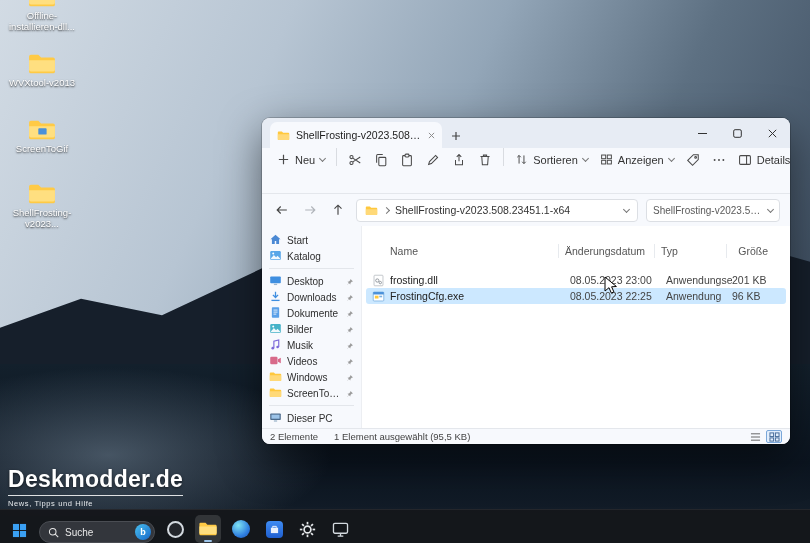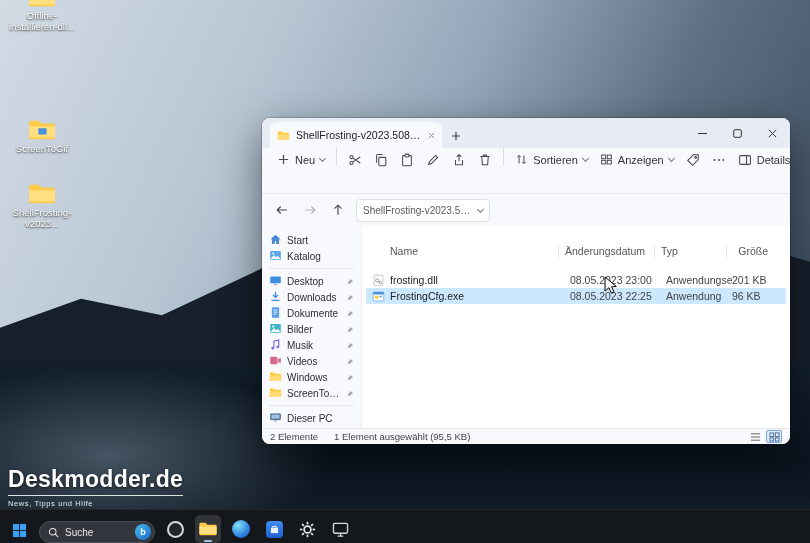--- a/index.html
+++ b/index.html
@@ -117,20 +117,27 @@
   <div class="water"></div>
   <div class="reflect"></div>
 
   <div class="dicon" style="top:-15px;">
     <svg width="30" height="24" viewBox="0 0 32 26">
         <path d="M2 5a2 2 0 012-2h8l3 3h13a2 2 0 012 2v13a2 2 0 01-2 2H4a2 2 0 01-2-2z" fill="#ffca45"></path>
         <path d="M2 9h28v10a2 2 0 01-2 2H4a2 2 0 01-2-2z" fill="#ffdf80"></path>
       </svg>
     <div>Offline-installieren-dll...</div>
   </div>
+  <div class="dicon" style="top:52px;">
+    <svg width="30" height="24" viewBox="0 0 32 26">
+        <path d="M2 5a2 2 0 012-2h8l3 3h13a2 2 0 012 2v13a2 2 0 01-2 2H4a2 2 0 01-2-2z" fill="#ffca45"></path>
+        <path d="M2 9h28v10a2 2 0 01-2 2H4a2 2 0 01-2-2z" fill="#ffdf80"></path>
+      </svg>
+    <div>WVXtool-v2013</div>
+  </div>
   <div class="dicon" style="top:118px;">
     <svg width="30" height="24" viewBox="0 0 32 26">
         <path d="M2 5a2 2 0 012-2h8l3 3h13a2 2 0 012 2v13a2 2 0 01-2 2H4a2 2 0 01-2-2z" fill="#ffca45"></path>
         <path d="M2 9h28v10a2 2 0 01-2 2H4a2 2 0 01-2-2z" fill="#ffdf80"></path>
         <rect x="12" y="11" width="9" height="7" rx="1" fill="#4a90d9"></rect>
       </svg>
     <div>ScreenToGif</div>
   </div>
   <div class="dicon" style="top:182px;">
     <svg width="30" height="24" viewBox="0 0 32 26">
@@ -277,20 +284,29 @@
       <div class="nav-arrow">
         <svg width="14" height="14" viewBox="0 0 16 16" fill="none" stroke="#b0b4ba" stroke-width="1.3">
             <path d="M2.5 8h11M9.5 4l4 4-4 4"></path>
           </svg>
       </div>
       <div class="nav-arrow">
         <svg width="14" height="14" viewBox="0 0 16 16" fill="none" stroke="#444" stroke-width="1.3">
             <path d="M8 13.5v-11M4 6.5l4-4 4 4"></path>
           </svg>
       </div>
+      <div class="addr">
+        <svg width="13" height="11" viewBox="0 0 16 13">
+            <path d="M1 2.5a1 1 0 011-1h4l1.5 1.5H14a1 1 0 011 1v7a1 1 0 01-1 1H2a1 1 0 01-1-1z" fill="#ffc83d"></path>
+            <path d="M1 5h14v6a1 1 0 01-1 1H2a1 1 0 01-1-1z" fill="#ffd978"></path>
+          </svg>
+        <span class="cv right"></span>
+        <span class="addr-path">ShellFrosting-v2023.508.23451.1-x64</span>
+        <span class="cv down" style="margin-left:auto;"></span>
+      </div>
       <div class="searchbox">
         <span class="search-text">ShellFrosting-v2023.508.23451...</span>
         <span class="cv down"></span>
       </div>
     </div>
 
     <div class="body">
       <div class="sidebar">
 
         <div class="side-item">

